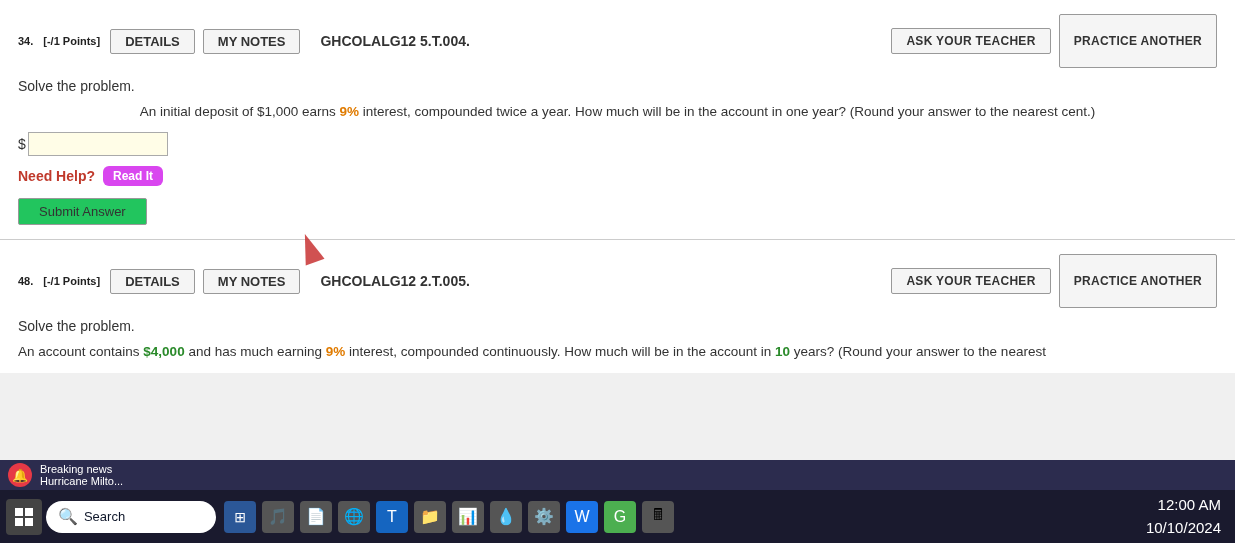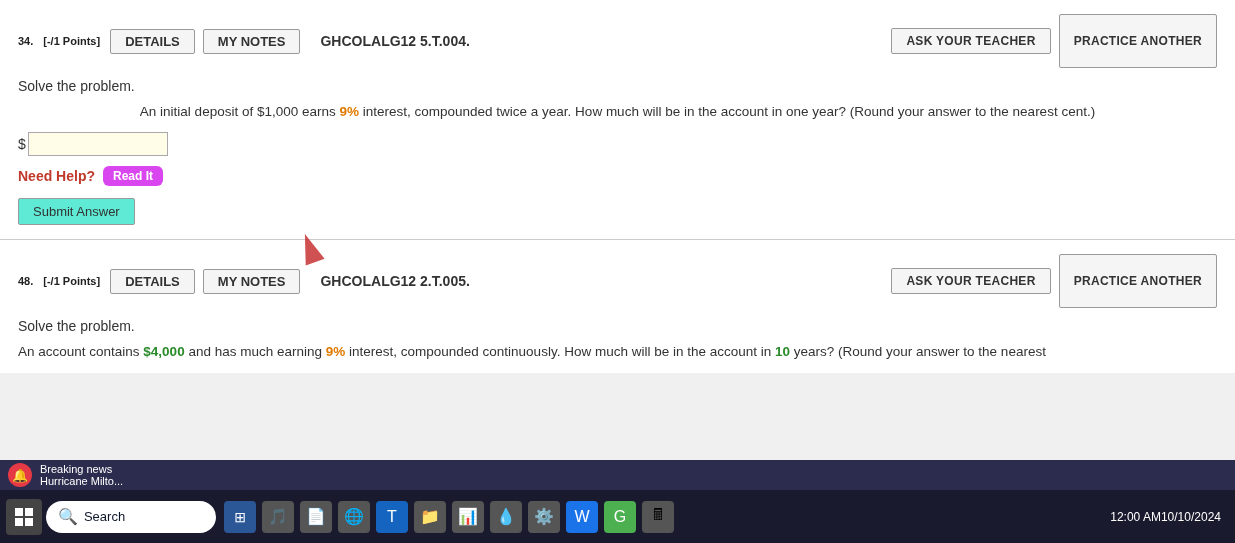--- a/index.html
+++ b/index.html
@@ -149,22 +149,22 @@
       border: none;
       padding: 3px 10px;
       font-size: 12px;
       font-weight: bold;
       cursor: pointer;
       border-radius: 6px;
     }
 
     .submit-answer-btn {
       border: 1px solid #999;
-      background: #5eead4;
-      padding: 5px 14px;
+      background: #22c55e;
+      padding: 5px 20px;
       font-size: 13px;
       cursor: pointer;
       border-radius: 2px;
       color: #333;
       margin-bottom: 4px;
     }
 
     .cursor-overlay {
       position: absolute;
       top: 233px;
@@ -241,25 +241,25 @@
       display: flex;
       align-items: center;
       justify-content: center;
       cursor: pointer;
       font-size: 18px;
     }
 
     .taskbar-right {
       margin-left: auto;
       display: flex;
-      flex-direction: row;
+      flex-direction: column;
       align-items: flex-end;
       justify-content: center;
       color: #fff;
-      font-size: 12px;
+      font-size: 15px;
       line-height: 1.5;
       padding-right: 8px;
     }
 
     .breaking-news-bar {
       position: absolute;
       bottom: 53px;
       left: 0;
       width: 100%;
       background: #2c2c4e;

